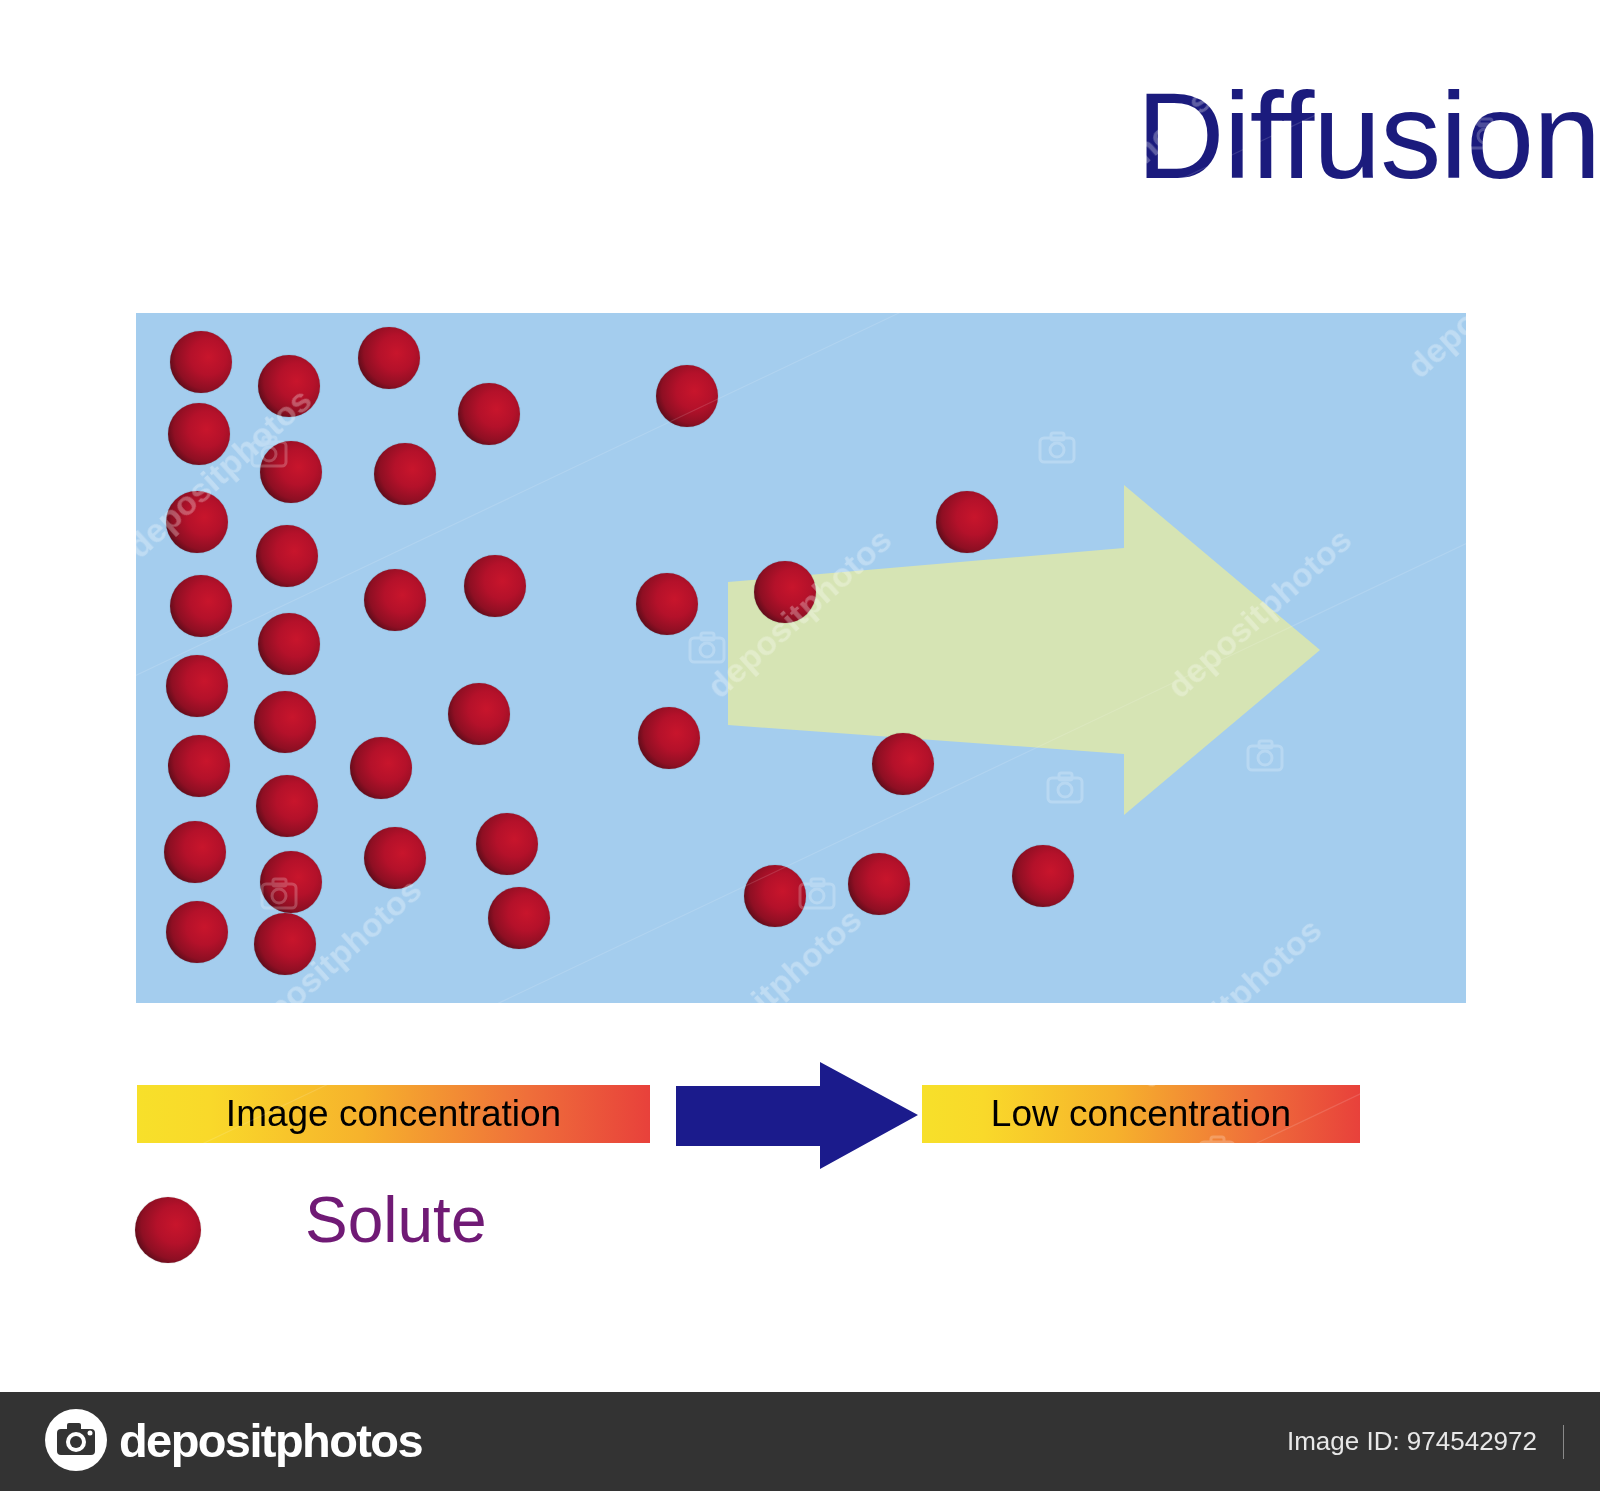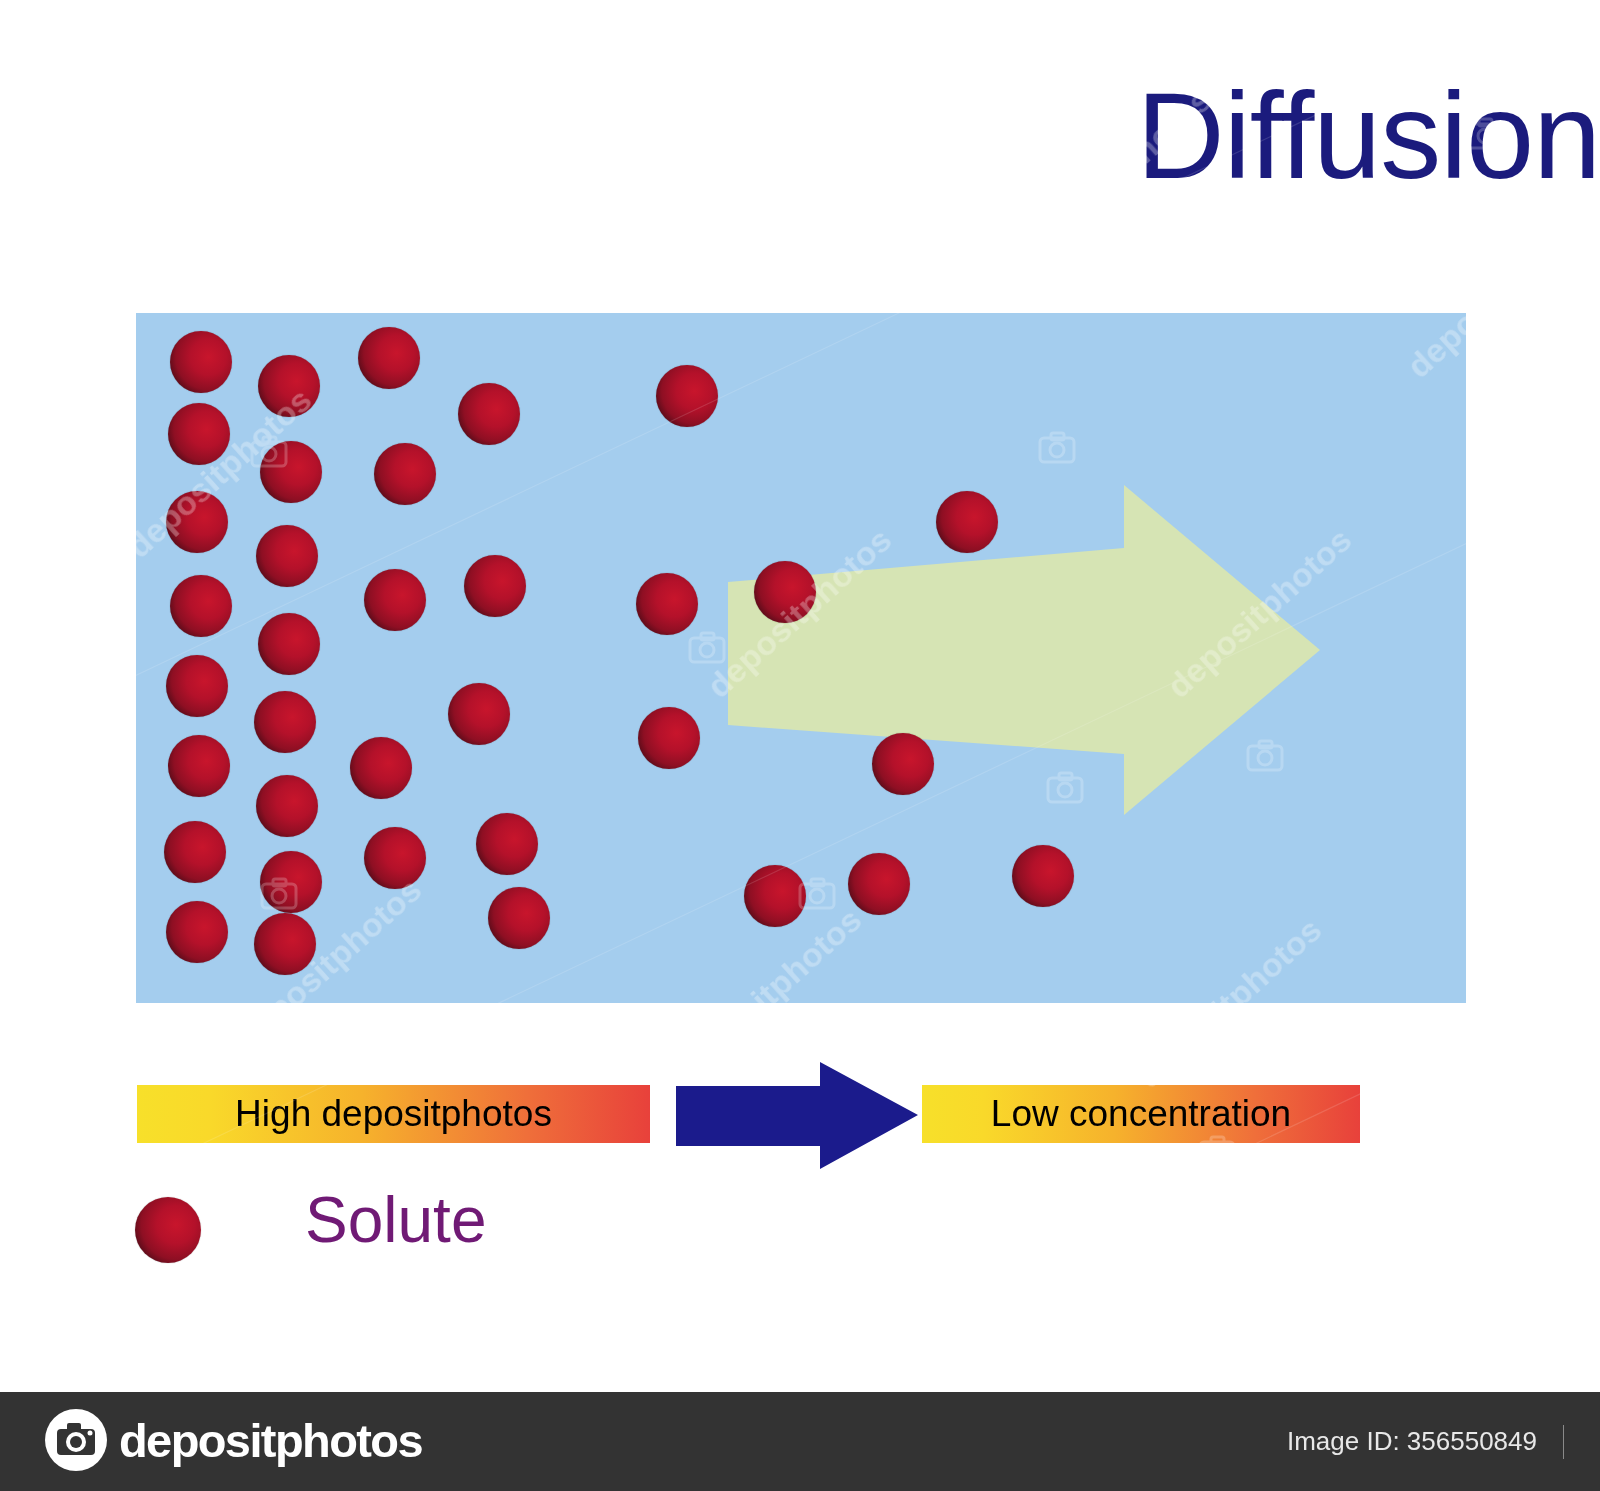--- a/index.html
+++ b/index.html
@@ -173,21 +173,21 @@
       <div class="sphere" style="left: 608px; top: 552px; width: 62px; height: 62px;"></div>
       <div class="sphere" style="left: 712px; top: 540px; width: 62px; height: 62px;"></div>
       <div class="sphere" style="left: 618px; top: 248px; width: 62px; height: 62px;"></div>
       <div class="sphere" style="left: 800px; top: 178px; width: 62px; height: 62px;"></div>
       <div class="sphere" style="left: 736px; top: 420px; width: 62px; height: 62px;"></div>
       <div class="sphere" style="left: 876px; top: 532px; width: 62px; height: 62px;"></div>
     </div>
 </div>
 
 <div id="bar-high" class="conc-bar">
-  <span class="conc-label">High depositphotos</span>
+  <span class="conc-label">Image concentration</span>
 </div>
 
 <svg id="navy-arrow" viewBox="0 0 256 115" preserveAspectRatio="none">
   <polygon points="8,28 152,28 152,4 250,57 152,111 152,88 8,88" fill="#1b1b8c"></polygon>
 </svg>
 
 <div id="bar-low" class="conc-bar">
   <span class="conc-label">Low concentration</span>
 </div>
 
@@ -246,16 +246,16 @@
       <circle cx="31" cy="31" r="31" fill="#ffffff"></circle>
       <rect x="12" y="20" width="38" height="26" rx="4" fill="#333333"></rect>
       <rect x="22" y="14" width="14" height="8" rx="2" fill="#333333"></rect>
       <circle cx="31" cy="33" r="10" fill="#ffffff"></circle>
       <circle cx="31" cy="33" r="6" fill="#333333"></circle>
       <circle cx="45" cy="24" r="2.5" fill="#ffffff"></circle>
     </svg>
     <span id="footer-logo-text">depositphotos</span>
   </div>
   <div id="footer-right" style="color: rgb(232, 232, 232);">
-    <span id="footer-image-id">Image ID: 356550849</span>
+    <span id="footer-image-id">Image ID: 974542972</span>
     <span id="footer-divider"></span>
   </div>
 </div>
 
 </body></html>

